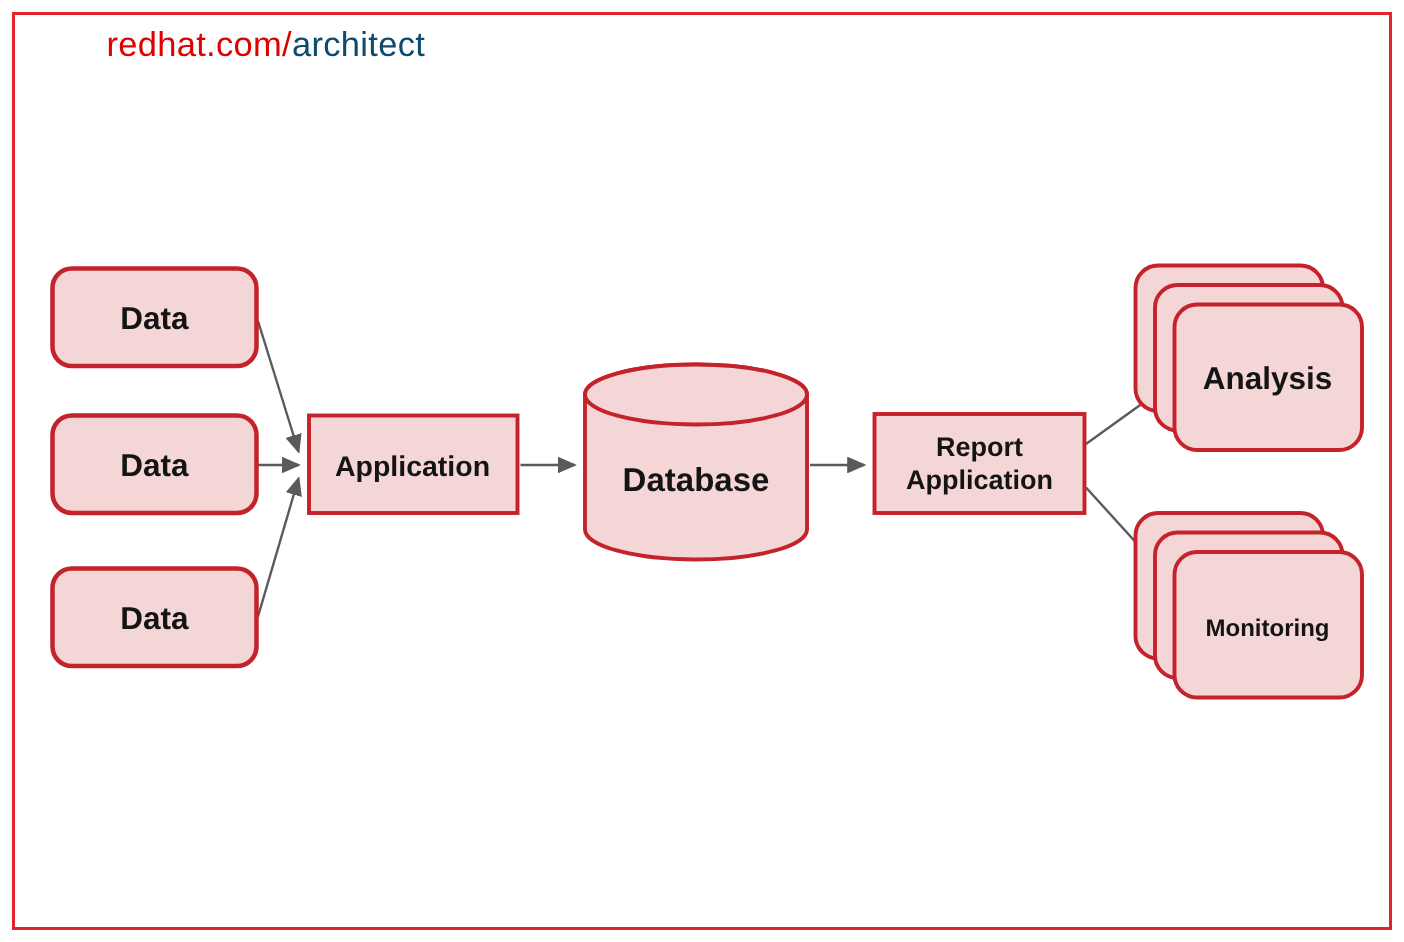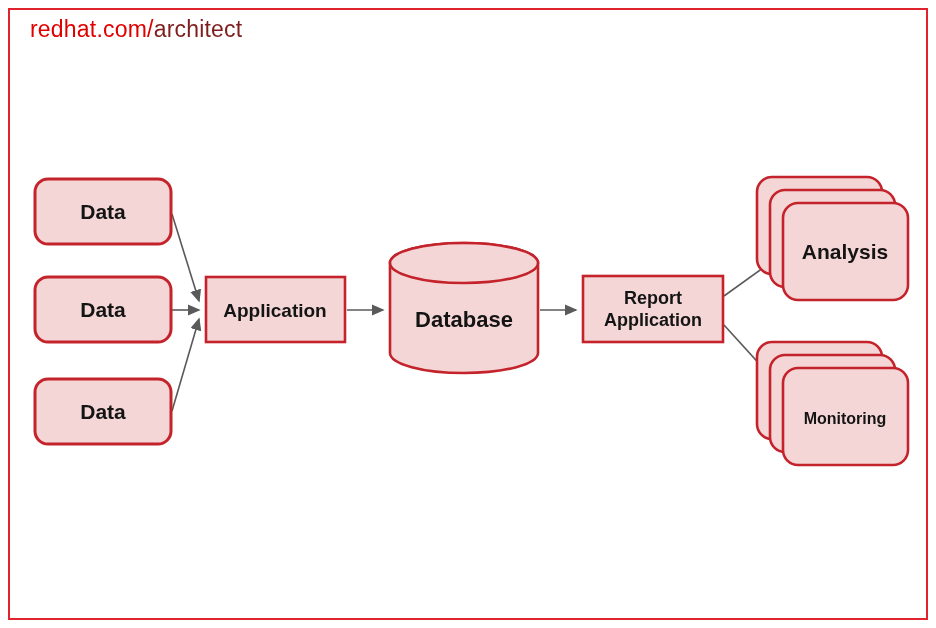--- a/index.html
+++ b/index.html
@@ -3,22 +3,22 @@
 <meta charset="utf-8">
 <style>
   html,body{margin:0;padding:0;}
   body{
     width:936px;height:628px;background:#ffffff;
     font-family:"Liberation Sans",sans-serif;
   }
   .page{position:relative;width:936px;height:628px;background:#ffffff;overflow:hidden;}
   .frame{position:absolute;top:8px;left:8px;right:8px;bottom:8px;border:2px solid #e0232d;}
   .header{position:absolute;top:16px;left:30px;font-size:23px;letter-spacing:.2px;white-space:nowrap;}
-  .brand{color:#e00000;}
-  .section{color:#7f1d1d;}
+  .brand{color:#e00000;margin-left:41px;}
+  .section{color:#0c4a6e;}
   svg.diagram{position:absolute;top:0;left:0;}
   .node{fill:#f5d6d6;stroke:#c4232b;stroke-width:3;}
   .node-thin{fill:#f5d6d6;stroke:#c4232b;stroke-width:2.6;}
   text.label{
     font-family:"Liberation Sans",sans-serif;
     font-weight:bold;fill:#141414;text-anchor:middle;
   }
   .arrow{stroke:#5a5a5a;stroke-width:1.6;fill:none;marker-end:url(#arrowhead);}
 </style>
 </head>

